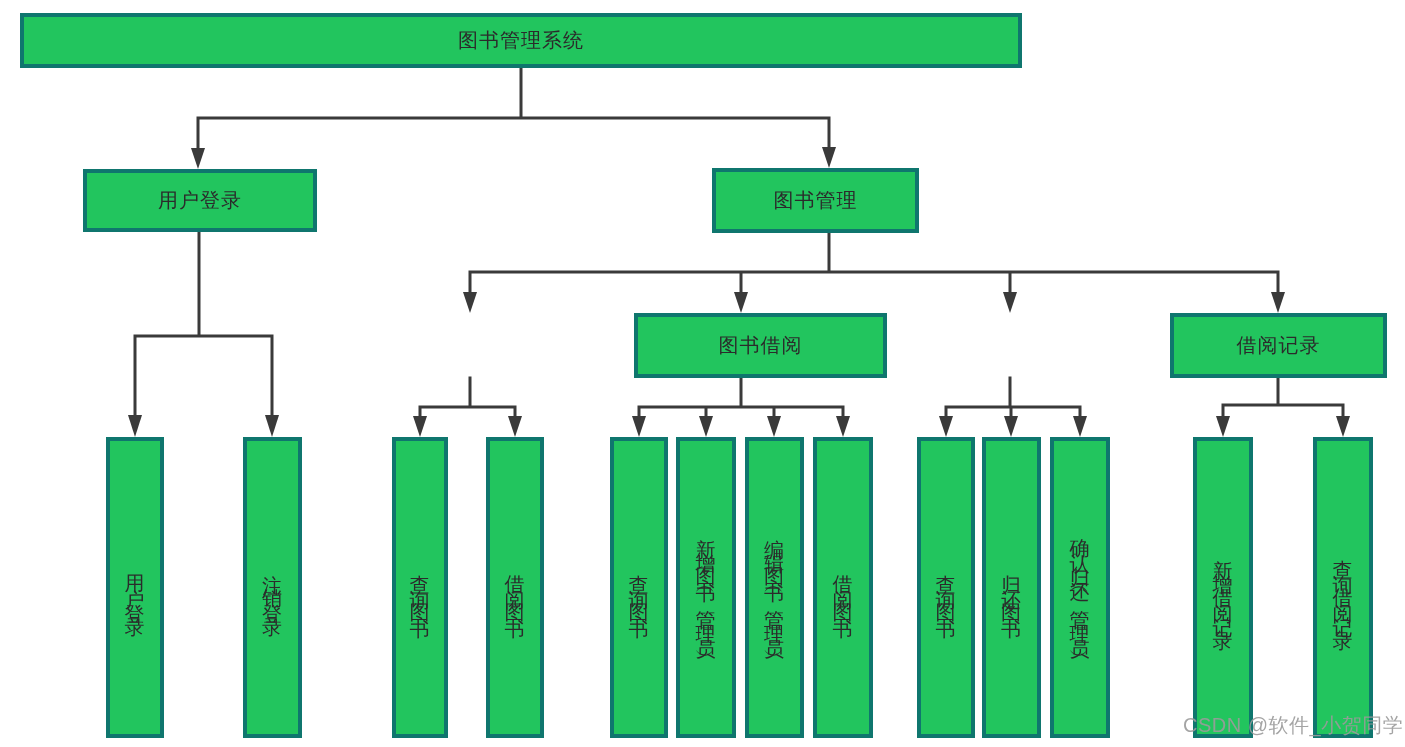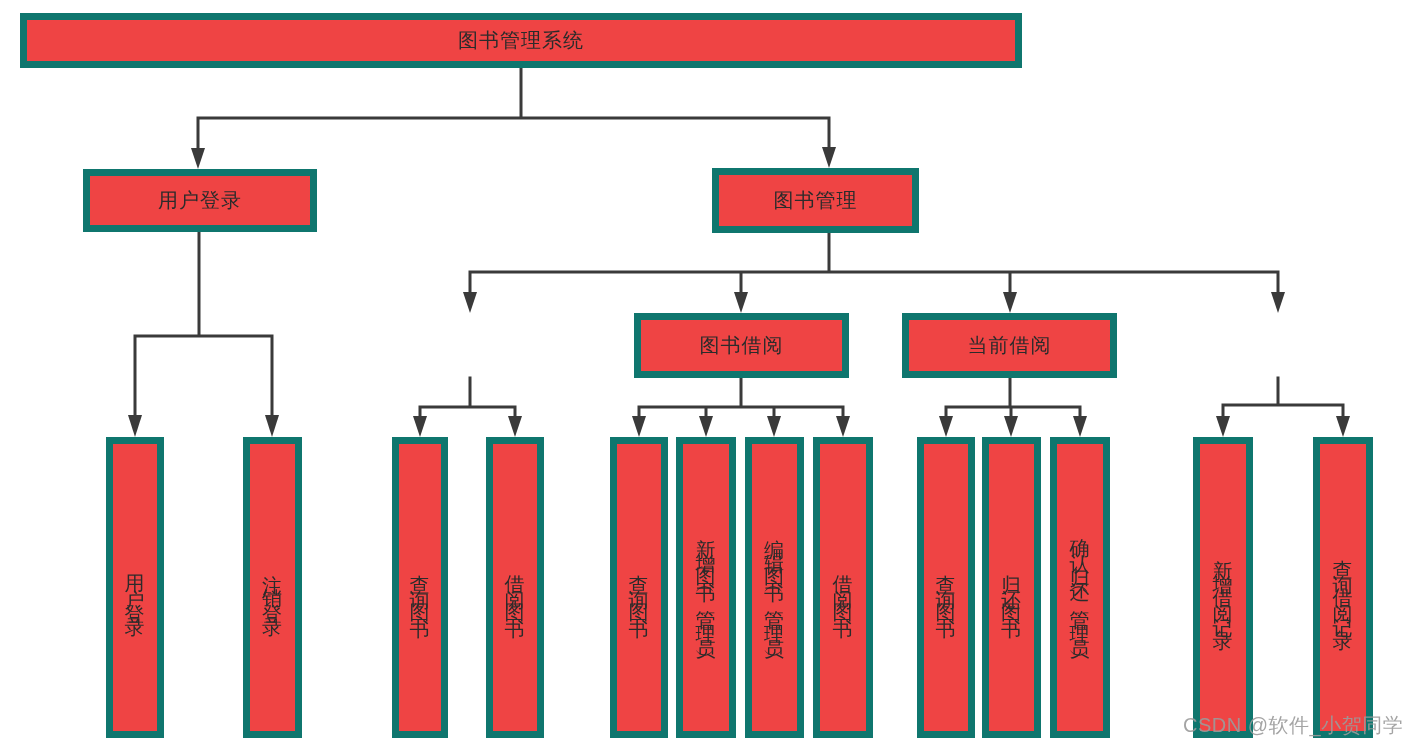--- a/index.html
+++ b/index.html
@@ -19,22 +19,22 @@
   }
   svg.wires {
     position: absolute;
     left: 0; top: 0;
     width: 1405px; height: 747px;
     z-index: 0;
   }
   .node {
     position: absolute;
     box-sizing: border-box;
-    background: #ef4444;
-    border: 7px solid #0f766e;
+    background: #22c55e;
+    border: 4px solid #0f766e;
     display: flex;
     align-items: center;
     justify-content: center;
     color: #2b2b2b;
     z-index: 1;
   }
   .node.h {
     font-size: 20px;
     letter-spacing: 1px;
     white-space: nowrap;
@@ -106,22 +106,22 @@
       <polygon points="1216,416 1230,416 1223,437"></polygon>
       <polygon points="1336,416 1350,416 1343,437"></polygon>
     </g>
   </svg>
 
   <div class="node h" style="left:20px;top:13px;width:1002px;height:55px">图书管理系统</div>
 
   <div class="node h" style="left:83px;top:169px;width:234px;height:63px">用户登录</div>
   <div class="node h" style="left:712px;top:168px;width:207px;height:65px">图书管理</div>
 
-  <div class="node h" style="left:634px;top:313px;width:215px;height:65px">图书借阅</div>
-  <div class="node h" style="left:902px;top:313px;width:215px;height:65px">当前借阅</div>
+  <div class="node h" style="left:634px;top:313px;width:253px;height:65px">图书借阅</div>
+  <div class="node h" style="left:1170px;top:313px;width:217px;height:65px">借阅记录</div>
 
   <div class="node v" style="left:106px;top:437px;width:58px;height:301px">用户登录</div>
   <div class="node v" style="left:243px;top:437px;width:59px;height:301px">注销登录</div>
 
   <div class="node v" style="left:392px;top:437px;width:56px;height:301px">查询图书</div>
   <div class="node v" style="left:486px;top:437px;width:58px;height:301px">借阅图书</div>
 
   <div class="node v" style="left:610px;top:437px;width:58px;height:301px">查询图书</div>
   <div class="node v" style="left:676px;top:437px;width:60px;height:301px">新增图书（管理员）</div>
   <div class="node v" style="left:745px;top:437px;width:59px;height:301px">编辑图书（管理员）</div>

